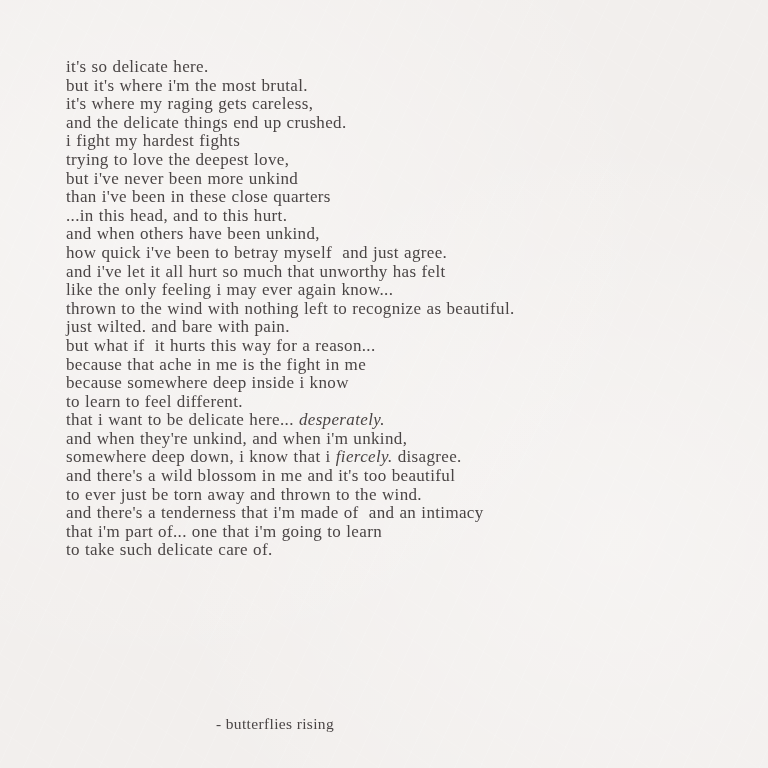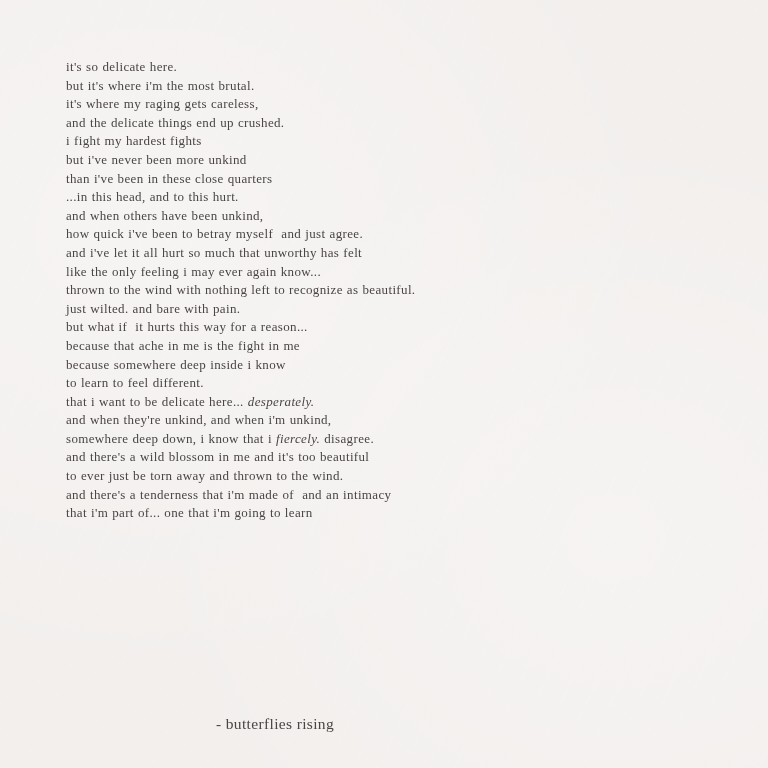--- a/index.html
+++ b/index.html
@@ -14,21 +14,21 @@
         radial-gradient(ellipse at 20% 30%, rgba(255,255,255,0.35), rgba(255,255,255,0) 60%),
         radial-gradient(ellipse at 80% 70%, rgba(255,255,255,0.3), rgba(255,255,255,0) 55%),
         repeating-linear-gradient(115deg, rgba(255,255,255,0.10) 0 1px, rgba(0,0,0,0) 1px 23px),
         repeating-linear-gradient(35deg, rgba(255,255,255,0.08) 0 1px, rgba(0,0,0,0) 1px 31px),
         #f2efed;
     }
     .poem {
       position: absolute;
       left: 66px; top: 58px;
       font-family: "Liberation Serif", "DejaVu Serif", serif;
-      font-size: 13px;
+      font-size: 17px;
       line-height: 18.6px;
       color: #4a4545;
       letter-spacing: 0.35px;
       word-spacing: 0.5px;
     }
     .line { white-space: pre; display: block; }
     .line em { }
     .signature {
       position: absolute;
       left: 216px; top: 715px;
@@ -43,35 +43,37 @@
 <body>
 
 <div class="paper"></div>
 
 <div class="poem">
   <span class="line">it's so delicate here.</span>
   <span class="line">but it's where i'm the most brutal.</span>
   <span class="line">it's where my raging gets careless,</span>
   <span class="line">and the delicate things end up crushed.</span>
   <span class="line">i fight my hardest fights</span>
+  <span class="line">trying to love the deepest love,</span>
   <span class="line">but i've never been more unkind</span>
   <span class="line">than i've been in these close quarters</span>
   <span class="line">...in this head, and to this hurt.</span>
   <span class="line">and when others have been unkind,</span>
   <span class="line">how quick i've been to betray myself  and just agree.</span>
   <span class="line">and i've let it all hurt so much that unworthy has felt</span>
   <span class="line">like the only feeling i may ever again know...</span>
   <span class="line">thrown to the wind with nothing left to recognize as beautiful.</span>
   <span class="line">just wilted. and bare with pain.</span>
   <span class="line">but what if  it hurts this way for a reason...</span>
   <span class="line">because that ache in me is the fight in me</span>
   <span class="line">because somewhere deep inside i know</span>
   <span class="line">to learn to feel different.</span>
   <span class="line"><span>that i want to be delicate here... </span><em>desperately.</em></span>
   <span class="line">and when they're unkind, and when i'm unkind,</span>
   <span class="line"><span>somewhere deep down, i know that i </span><em>fiercely.</em><span> disagree.</span></span>
   <span class="line">and there's a wild blossom in me and it's too beautiful</span>
   <span class="line">to ever just be torn away and thrown to the wind.</span>
   <span class="line">and there's a tenderness that i'm made of  and an intimacy</span>
   <span class="line">that i'm part of... one that i'm going to learn</span>
+  <span class="line">to take such delicate care of.</span>
 </div>
 
 <div class="signature">- butterflies rising</div>
 
 </body></html>

